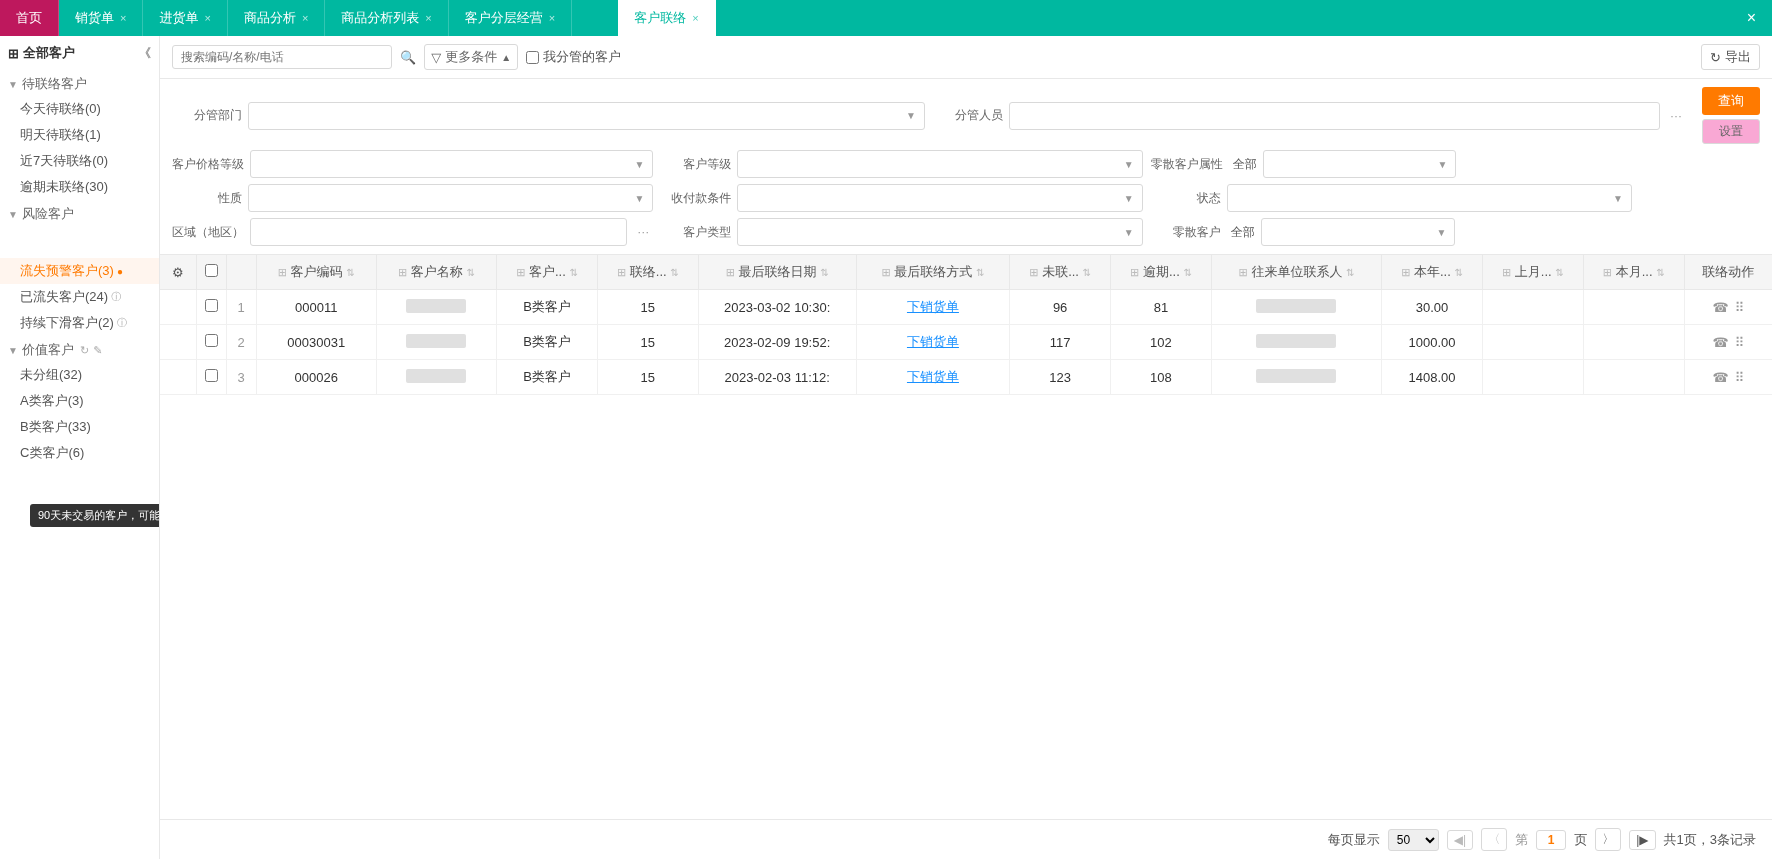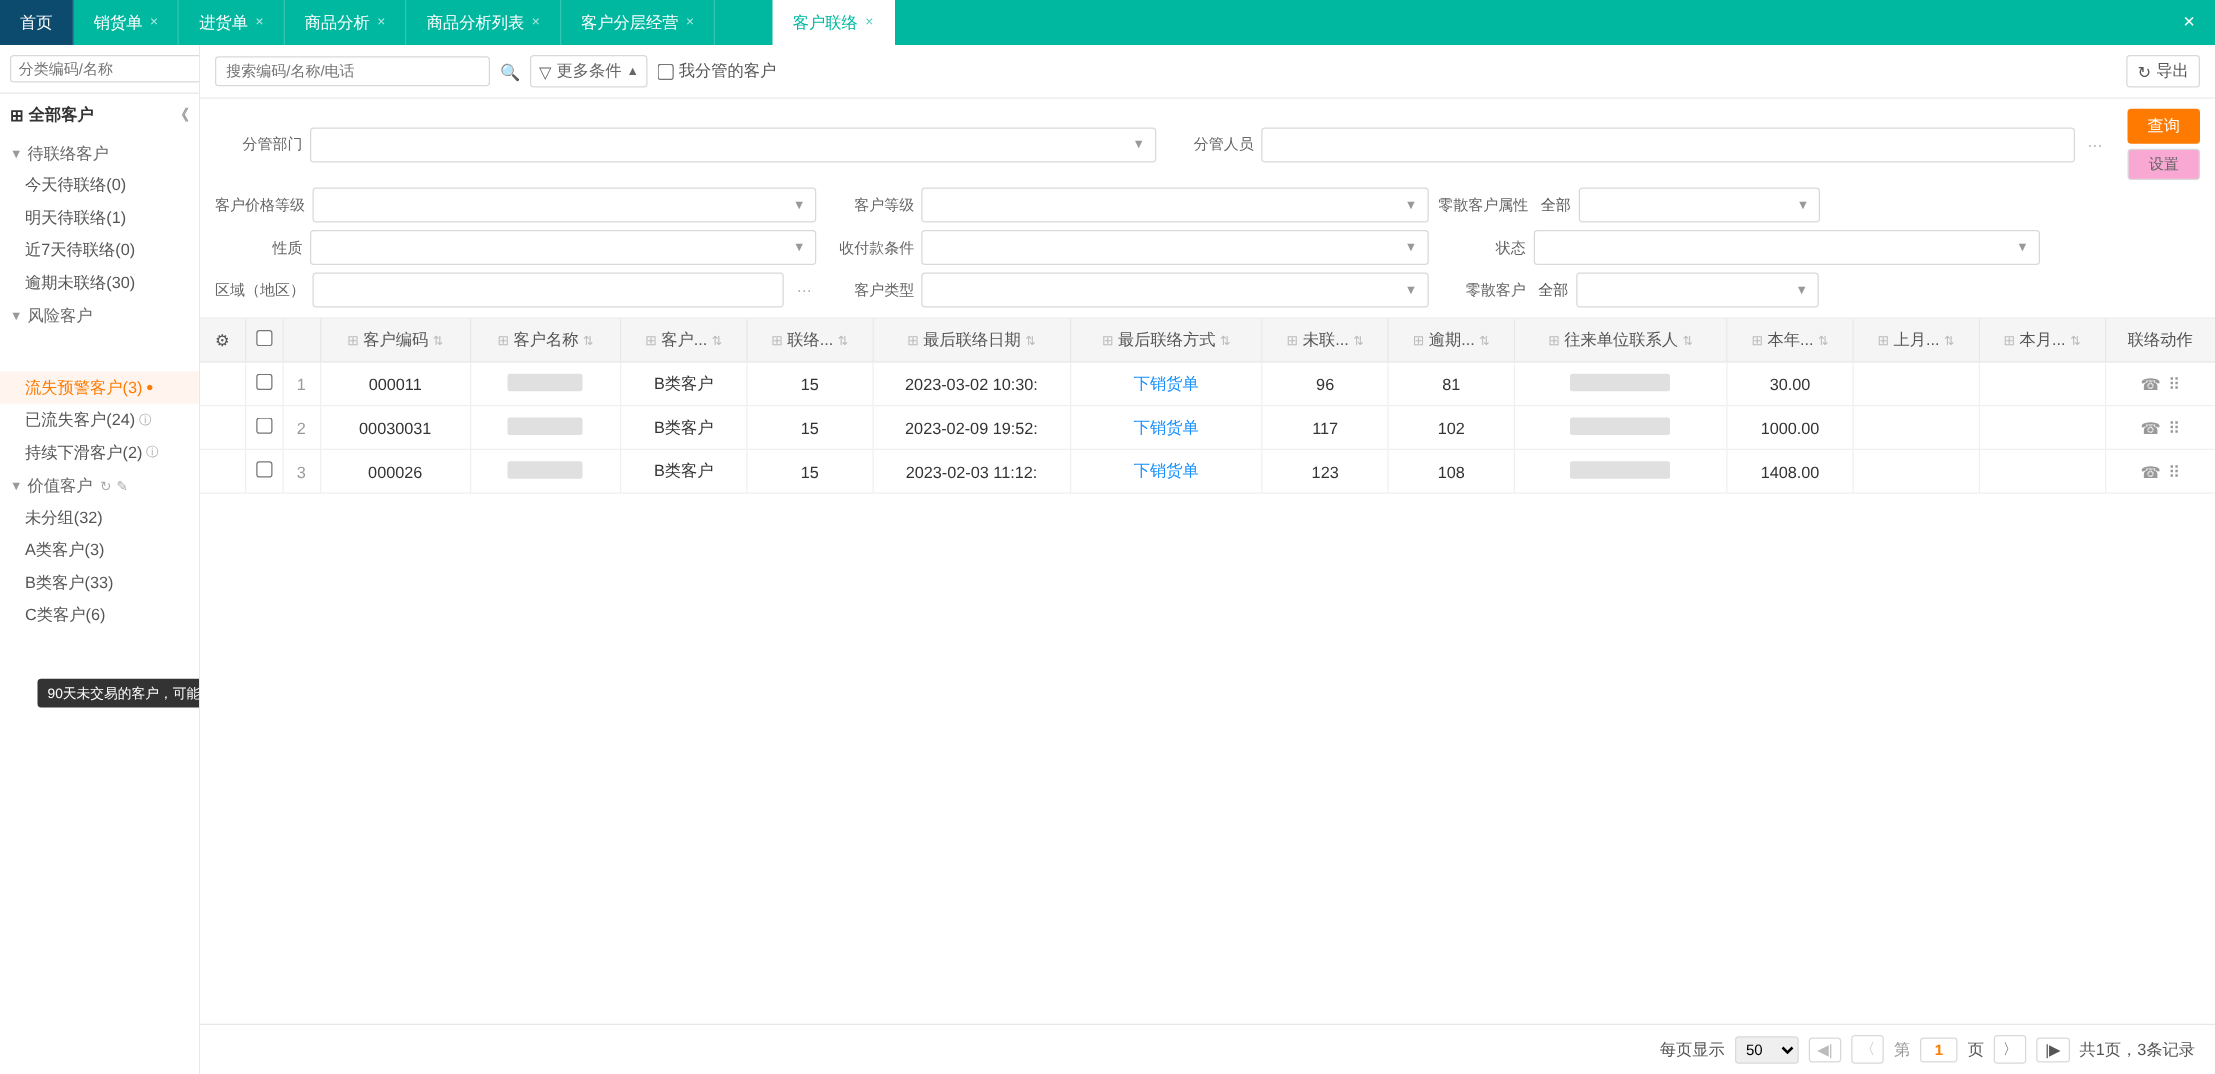--- a/index.html
+++ b/index.html
@@ -19,21 +19,21 @@
       display: flex;
       align-items: center;
       color: #fff;
       cursor: pointer;
       white-space: nowrap;
       font-size: 13px;
       gap: 6px;
       border-right: 1px solid rgba(255,255,255,0.2);
     }
     .top-nav .tab.home {
-      background: #0c4a6e;
+      background: #be185d;
     }
     .top-nav .tab.active {
       background: #fff;
       color: #00b8a0;
       margin-left: 46px;
     }
     .top-nav .tab .close-icon {
       font-size: 11px;
       opacity: 0.7;
     }
@@ -294,21 +294,21 @@
       border-bottom: 1px solid #f0f0f0;
     }
     table tbody td {
       padding: 8px 8px;
       text-align: center;
       color: #333;
       white-space: nowrap;
       border-right: 1px solid #f0f0f0;
     }
     table tbody td:last-child { border-right: none; }
-    .link-text { color: #1890ff; cursor: pointer; }
+    .link-text { color: #1890ff; cursor: pointer; text-decoration: underline; }
     .sort-icon { color: #bbb; cursor: pointer; font-size: 10px; }
 
     .col-pin { color: #bbb; font-size: 11px; cursor: pointer; }
 
     
     .pagination-bar {
       padding: 8px 16px;
       border-top: 1px solid #e8e8e8;
       display: flex;
       align-items: center;
@@ -393,24 +393,20 @@
     <span>客户联络</span>
     <span class="close-icon">×</span>
   </div>
   <div class="spacer"></div>
   <div class="window-close">×</div>
 </div>
 
 <div class="main-layout">
 
   <div class="sidebar">
-    <div class="sidebar-search">
-      <input type="text" placeholder="分类编码/名称" style="">
-
-    </div>
     <div class="sidebar-group-header">
       <span>⊞</span>
       <span>全部客户</span>
       <span class="collapse-icon">《</span>
     </div>
 
     <div class="sidebar-section-title">
       <span class="arrow">▼</span>
       <span>待联络客户</span>
     </div>

